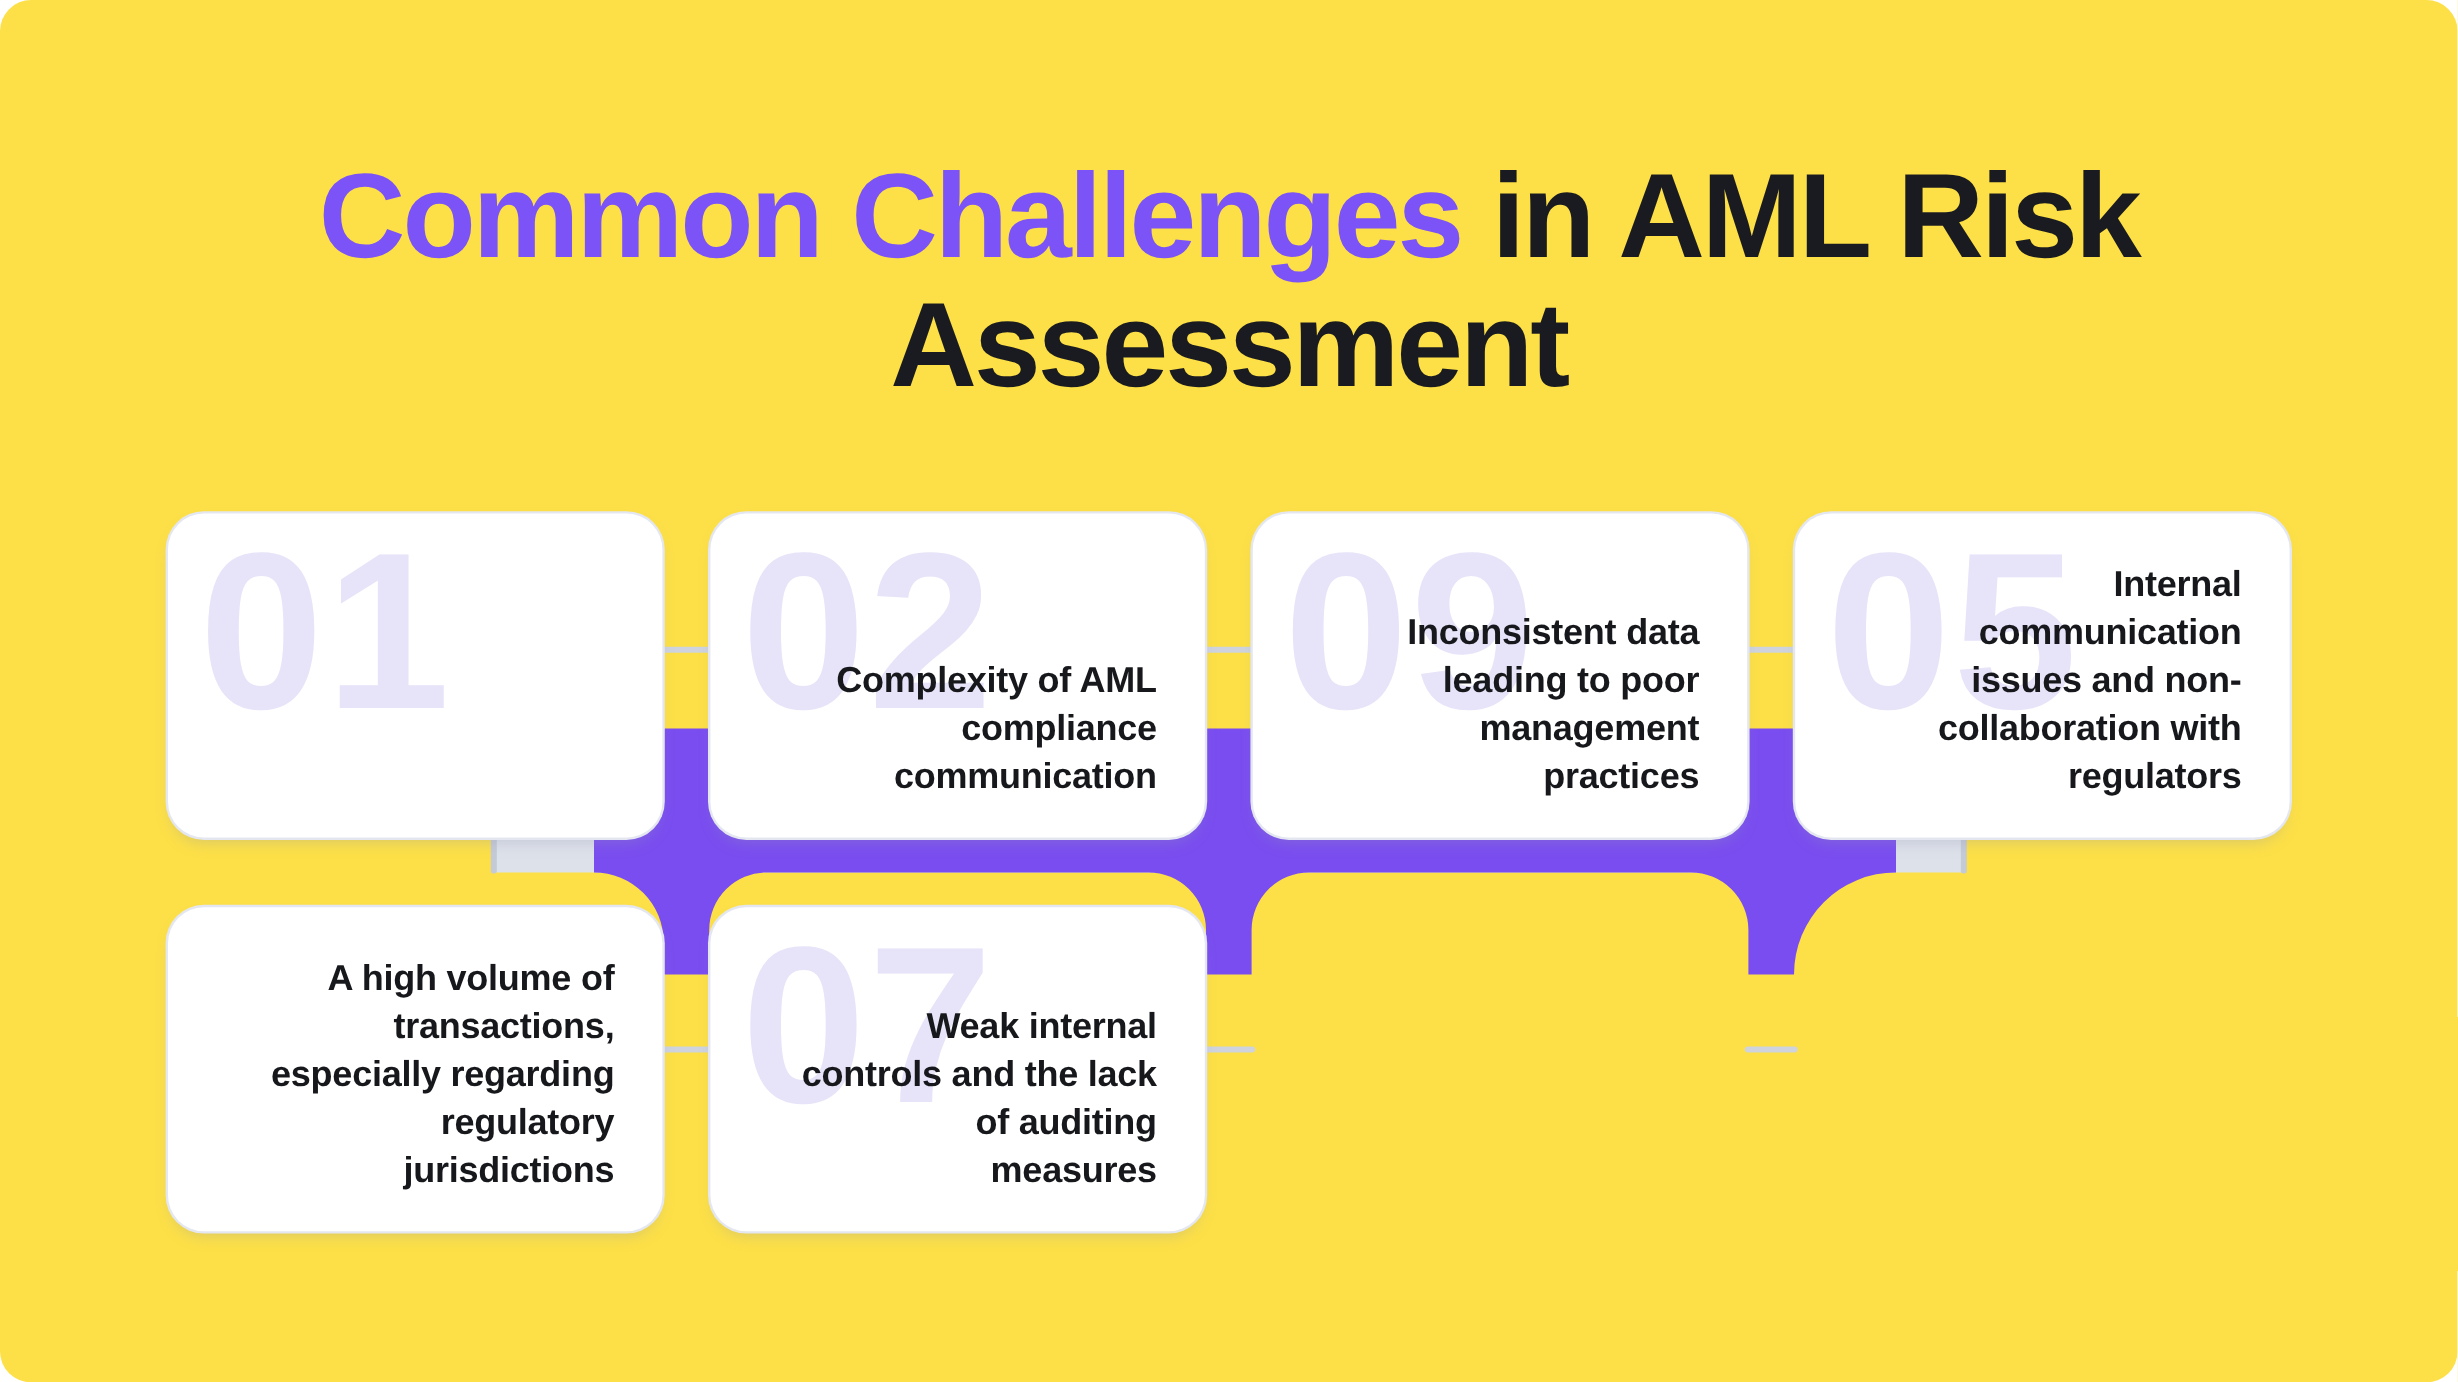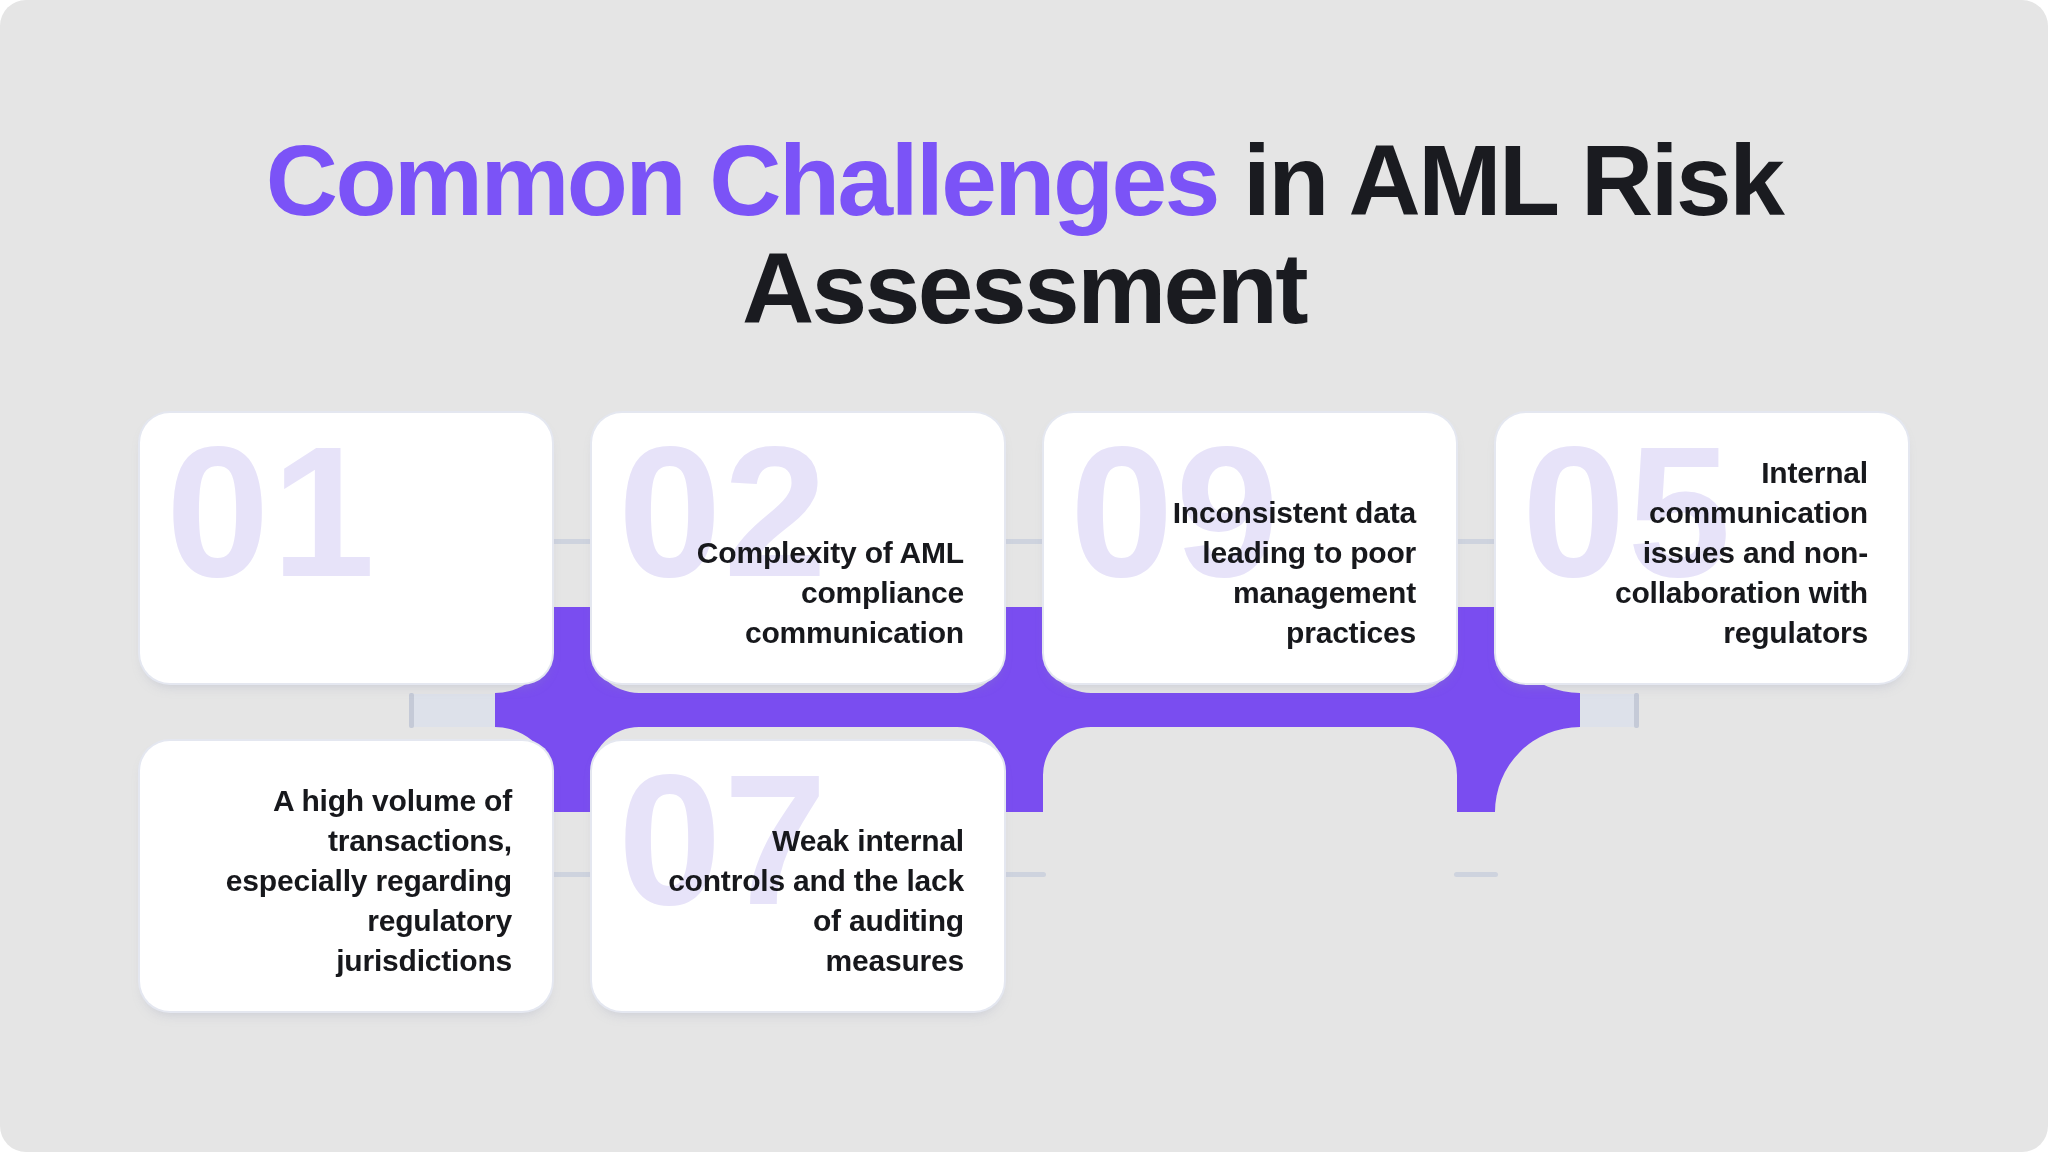--- a/index.html
+++ b/index.html
@@ -1,19 +1,19 @@
 <!DOCTYPE html>
 <html><head>
 <meta charset="utf-8">
 <style>
   html,body{margin:0;padding:0;background:#ffffff;}
   .stage{
     position:relative;
     width:2048px;height:1152px;
-    background:#e5e5e5;
+    background:#fde047;
     border-radius:26px;
     overflow:hidden;
     font-family:"Liberation Sans","DejaVu Sans",sans-serif;
   }
   
   .title{
     position:absolute;
     top:126px;left:50%;
     transform:translateX(-50%);
     width:1700px;
@@ -29,21 +29,21 @@
   
   .connector{
     position:absolute;
     inset:0;
     width:2048px;height:1152px;
     display:block;
   }
   
   .grid{
     position:absolute;
-    left:140px;top:413px;
+    left:140px;top:428px;
     display:grid;
     grid-template-columns:repeat(4,412px);
     grid-auto-rows:270px;
     column-gap:40px;
     row-gap:58px;
   }
   .card{
     position:relative;
     background:#ffffff;
     border-radius:30px;

